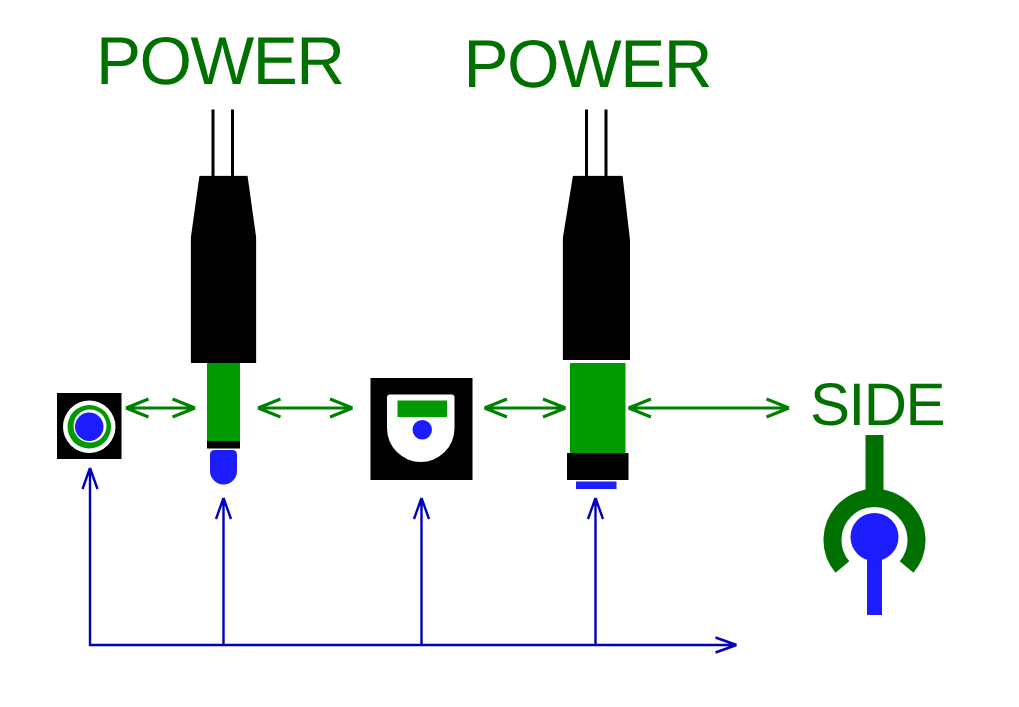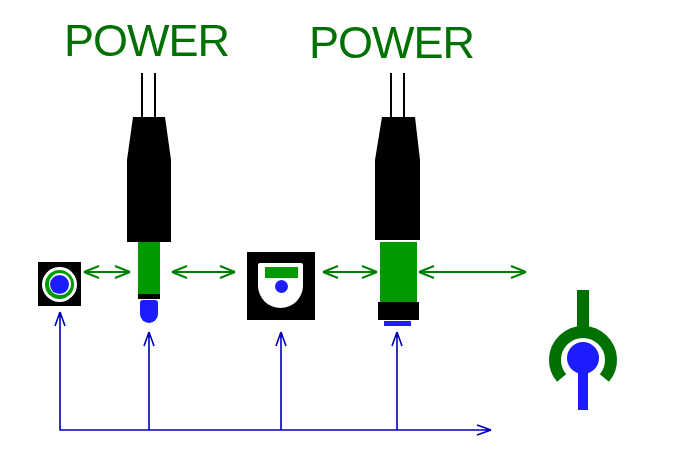--- a/index.html
+++ b/index.html
@@ -61,20 +61,21 @@
   .sym-blue{fill:var(--blue);}
   .sym-arc{stroke:var(--label-green);stroke-width:12;fill:none;}
 </style>
 </head>
 <body>
 
 <div class="canvas">
 
   <div class="label lab-green lbl-power-left">POWER</div>
   <div class="label lab-green lbl-power-right">POWER</div>
+  <div class="label lab-green lbl-side">SIDE</div>
 
   <div>
     <div class="abs black p1-wire1"></div>
     <div class="abs black p1-wire2"></div>
     <div class="abs black p1-body"></div>
     <div class="abs bgreen p1-barrel"></div>
     <div class="abs black p1-band"></div>
     <div class="abs bblue p1-tip"></div>
   </div>
 

